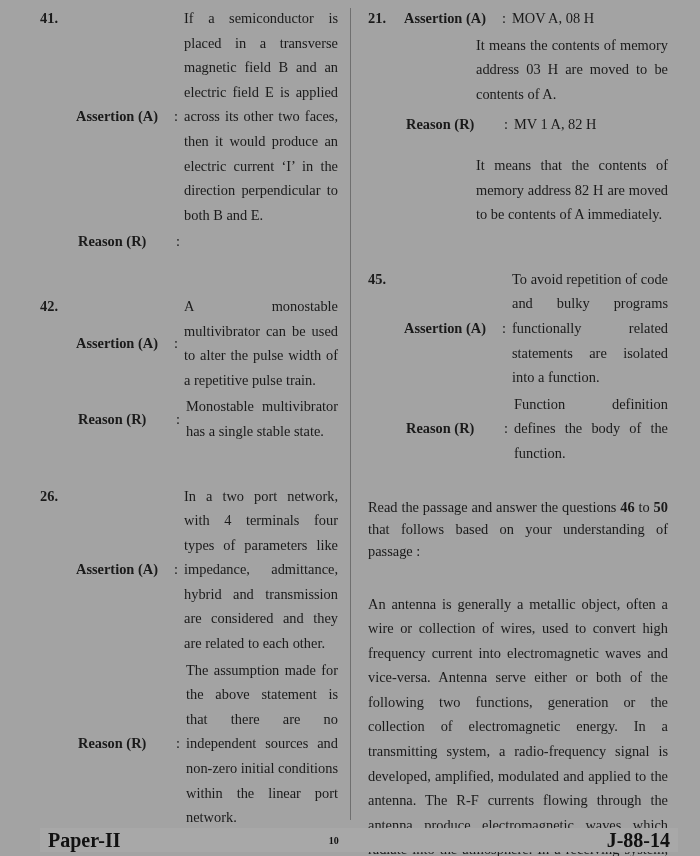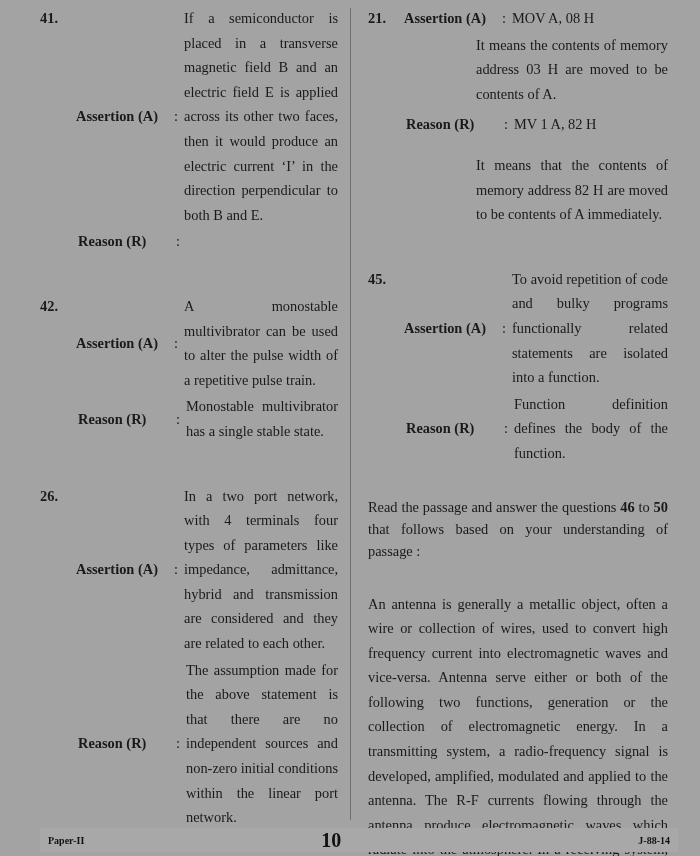--- a/index.html
+++ b/index.html
@@ -129,31 +129,31 @@
     height: 24px;
     background: #a8a8a8;
     display: flex;
     align-items: center;
     box-sizing: border-box;
     padding: 0 8px;
   }
   #footer .f-left,
   #footer .f-right {
     font-weight: bold;
-    font-size: 10px;
+    font-size: 20px;
     color: #111;
     white-space: nowrap;
   }
   #footer .f-left { flex: 0 0 auto; }
   #footer .f-right { flex: 0 0 auto; }
   #footer .f-center {
     flex: 1 1 auto;
     text-align: center;
     font-weight: bold;
-    font-size: 20px;
+    font-size: 10px;
     color: #111;
     padding-right: 60px;
   }
 </style>
 </head>
 <body>
 
 <div id="page">
 
   <div class="divider"></div>

